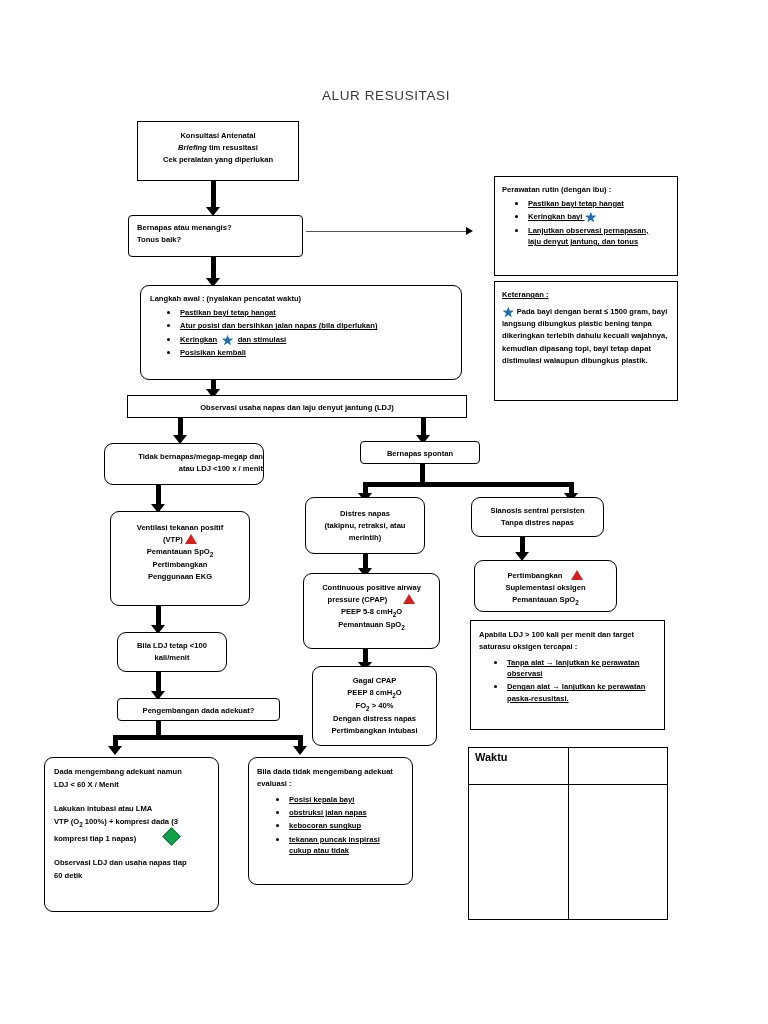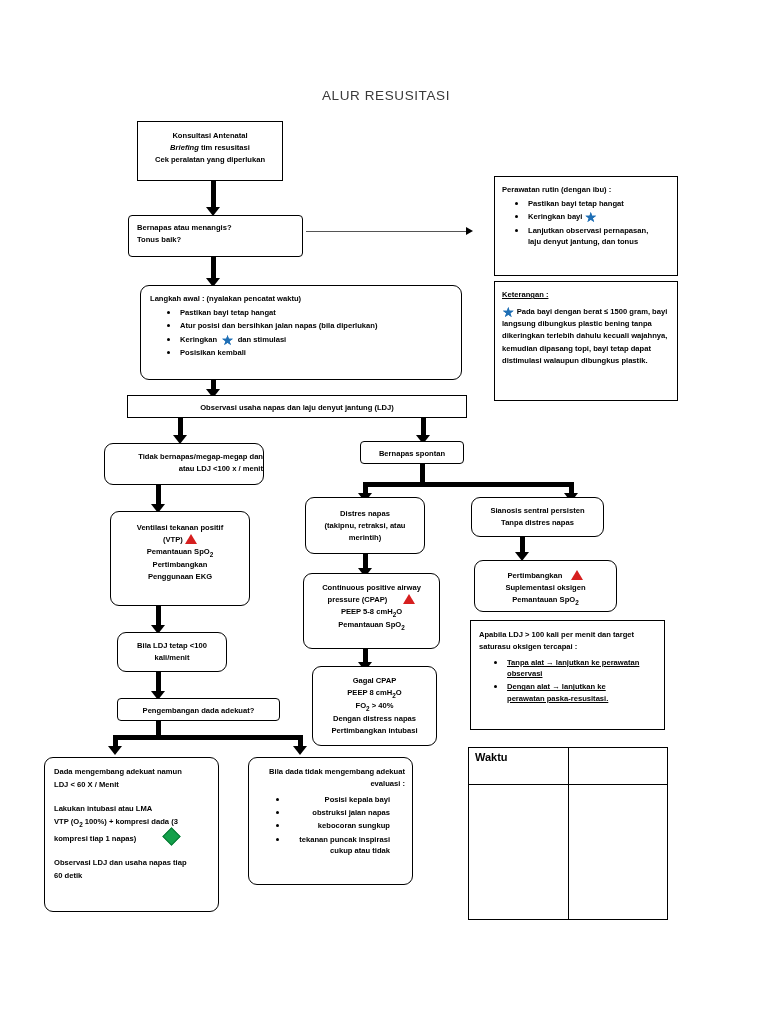--- a/index.html
+++ b/index.html
@@ -25,21 +25,21 @@
     color:#000;
   }
   .box.rounded{border-radius:9px;}
   .box.thick{border-width:1.4px;}
   .box .ctr{text-align:center;}
   .box .lft{text-align:left;}
   .pad{padding:5px 7px;}
 
   
   ul.bl{margin:2px 0 0 0;padding-left:26px;list-style:none;}
-  ul.bl li{position:relative;margin:0 15px 2px 0;line-height:1.5;}
+  ul.bl li{position:relative;margin:0 8px 2px 0;line-height:1.5;text-decoration:underline;}
   ul.bl li:before{
     content:"";position:absolute;left:-13px;top:4px;
     width:3px;height:3px;border-radius:50%;background:#000;
   }
   .u{text-decoration:underline;}
 
   
   .vline{position:absolute;background:#000;width:5px;}
   .hline{position:absolute;background:#000;height:5px;}
   .arrowdown{
@@ -85,21 +85,21 @@
     vertical-align:top;padding:3px 6px;
   }
 </style>
 </head>
 <body>
 
 <div class="canvas">
 
   <div class="title">ALUR RESUSITASI</div>
 
-  <div class="box" style="left:137px;top:121px;width:146px;height:60px;">
+  <div class="box" style="left:137px;top:121px;width:162px;height:60px;">
     <div class="pad ctr" style="padding-top:8px;">
       <div>Konsultasi Antenatal</div>
       <div><i>Briefing</i><span> tim resusitasi</span></div>
       <div>Cek peralatan yang diperlukan</div>
     </div>
   </div>
 
   <div class="vline" style="left:211px;top:181px;height:29px;"></div>
   <div class="arrowdown" style="left:206px;top:207px;"></div>
 
@@ -164,21 +164,21 @@
   <div class="vline" style="left:421px;top:418px;height:20px;"></div>
   <div class="arrowdown" style="left:416px;top:435px;"></div>
 
   <div class="box rounded" style="left:104px;top:443px;width:160px;height:42px;">
     <div class="ctr" style="padding-top:7px;text-align:right;">
       <div>Tidak bernapas/megap-megap dan</div>
       <div>atau LDJ &lt;100 x / menit</div>
     </div>
   </div>
 
-  <div class="box rounded" style="left:360px;top:441px;width:104px;height:23px;border-radius:4px;">
+  <div class="box rounded" style="left:360px;top:441px;width:120px;height:23px;border-radius:4px;">
     <div class="ctr" style="padding-top:6px;">
       <span>Bernapas spontan</span>
     </div>
   </div>
 
   <div class="vline" style="left:420px;top:464px;height:22px;"></div>
   <div class="hline" style="left:363px;top:482px;width:211px;"></div>
   <div class="vline" style="left:363px;top:482px;height:14px;"></div>
   <div class="arrowdown" style="left:358px;top:493px;"></div>
   <div class="vline" style="left:569px;top:482px;height:14px;"></div>
@@ -292,21 +292,21 @@
       <div>Lakukan intubasi atau LMA</div>
       <div><span>VTP (O</span><sub>2</sub><span> 100%) + kompresi dada (3</span></div>
       <div><span>kompresi tiap 1 napas)</span><span class="diamond" style="margin-left:29px;"></span></div>
       <div style="height:11px;"></div>
       <div>Observasi LDJ dan usaha napas tiap</div>
       <div>60 detik</div>
     </div>
   </div>
 
   <div class="box rounded" style="left:248px;top:757px;width:165px;height:128px;">
-    <div class="pad lft" style="padding-top:8px;padding-left:8px;text-align:right;">
+    <div class="pad lft" style="padding-top:8px;padding-left:8px;">
       <div>Bila dada tidak mengembang adekuat</div>
       <div>evaluasi :</div>
       <ul class="bl" style="padding-left:32px;margin-top:4px;">
         <li>Posisi kepala bayi</li>
         <li>obstruksi jalan napas</li>
         <li>kebocoran sungkup</li>
         <li>tekanan puncak inspirasi cukup atau tidak</li>
       </ul>
     </div>
   </div>

